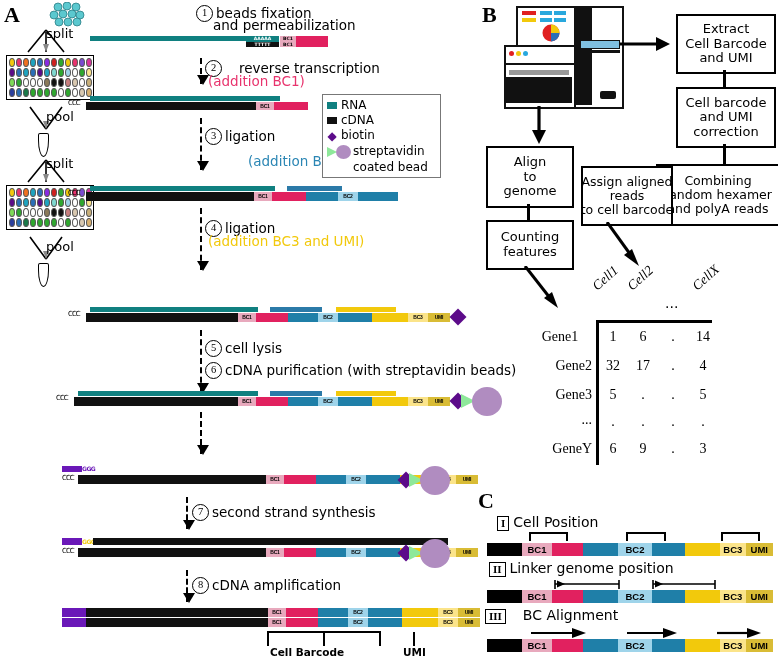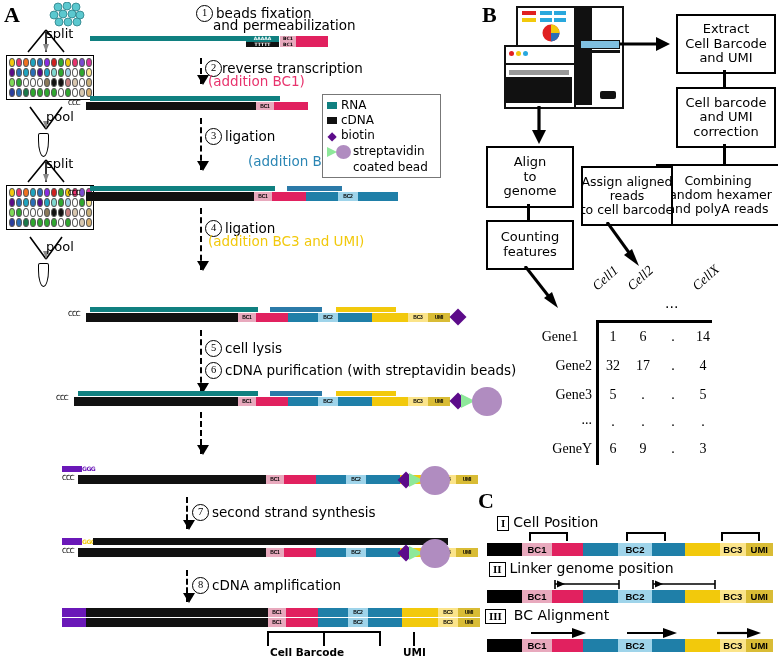--- a/index.html
+++ b/index.html
@@ -238,21 +238,21 @@
     <div style="position:absolute;left:0;top:-1px;width:33px;height:5px;font-size:4.5px;font-weight:bold;color:#fff;text-align:center;line-height:5px;">TTTTT</div>
     <div style="position:absolute;left:34px;top:-7px;width:16px;height:6px;background:#e8a9bd;font-size:4.5px;font-weight:bold;text-align:center;line-height:6px;">BC1</div>
     <div style="position:absolute;left:34px;top:-1px;width:16px;height:5px;background:#e8a9bd;font-size:4.5px;font-weight:bold;text-align:center;line-height:5px;">BC1</div>
     <div style="position:absolute;left:50px;top:-7px;width:32px;height:6px;background:#e1215f;"></div>
     <div style="position:absolute;left:50px;top:-1px;width:32px;height:5px;background:#e1215f;"></div>
   </div>
 </div>
 
 <div class="abs dash-arrow" style="left:200px;top:58px;height:26px;"></div>
 <div class="abs" style="left:205px;top:58px;">
-  <span class="circnum">2</span><span class="txt" style="margin-left:0;text-align:right;">reverse transcription</span>
+  <span class="circnum">2</span><span class="txt" style="margin-left:17px;text-align:right;">reverse transcription</span>
 </div>
 <div class="abs txt pink" style="left:208px;top:74px;">(addition BC1)</div>
 
 <div class="abs rna" style="left:90px;top:96px;width:190px;"></div>
 <div class="abs txt-sm" style="left:68px;top:100px;font-size:7px;letter-spacing:-1px;">CCC</div>
 <div class="abs" style="left:86px;top:102px;">
   <span class="seg" style="width:170px;background:#111;height:8px;"></span><span class="seg" style="width:18px;background:#e8a9bd;height:8px;"><span class="seg-lbl">BC1</span></span><span class="seg" style="width:34px;background:#e1215f;height:8px;"></span>
 </div>
 
 <div class="abs dash-arrow" style="left:200px;top:118px;height:52px;"></div>
@@ -549,21 +549,21 @@
   <div class="cseg" style="width:36px;background:#f2c90c;"></div>
   <div class="cseg" style="width:26px;background:#fbe48a;">
       <span>BC3</span>
     </div>
   <div class="cseg" style="width:28px;background:#d9bc35;">
       <span>UMI</span>
     </div>
 </div>
 
 <div class="abs" style="left:485px;top:605px;">
-  <span class="roman">III</span><span class="txt" style="margin-left:8px;font-size:14px;">BC Alignment</span>
+  <span class="roman">III</span><span class="txt" style="margin-left:17px;font-size:14px;">BC Alignment</span>
 </div>
 <svg class="abs" style="left:487px;top:625px;" width="286" height="14">
   <line x1="44" y1="8" x2="88" y2="8" stroke="#000" stroke-width="2.2"></line>
   <polygon points="99,8 85,3 85,13" fill="#000"></polygon>
   <line x1="140" y1="8" x2="178" y2="8" stroke="#000" stroke-width="2.2"></line>
   <polygon points="190,8 176,3 176,13" fill="#000"></polygon>
   <line x1="230" y1="8" x2="262" y2="8" stroke="#000" stroke-width="2.2"></line>
   <polygon points="274,8 260,3 260,13" fill="#000"></polygon>
 </svg>
 <div class="abs cbar" style="left:487px;top:639px;width:286px;">

